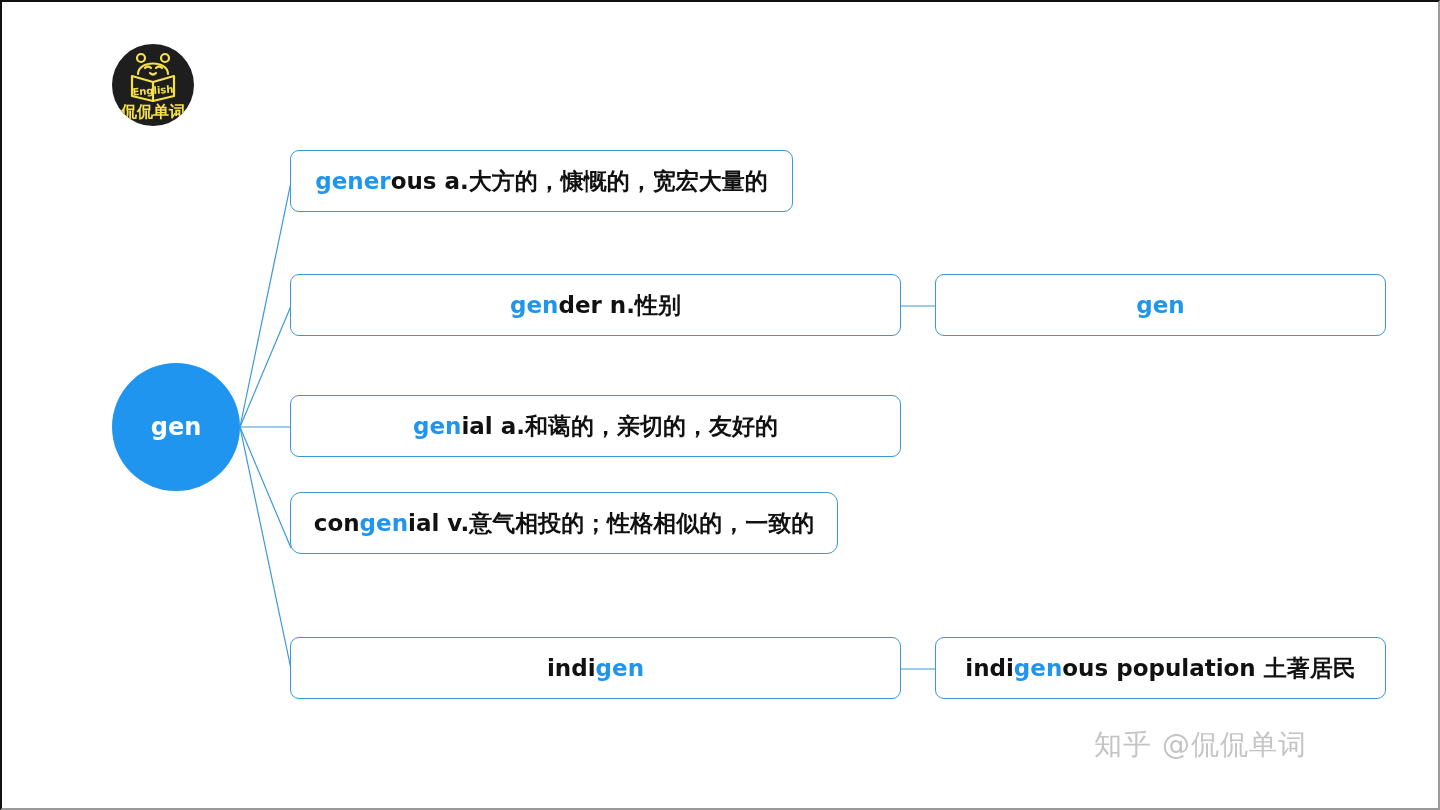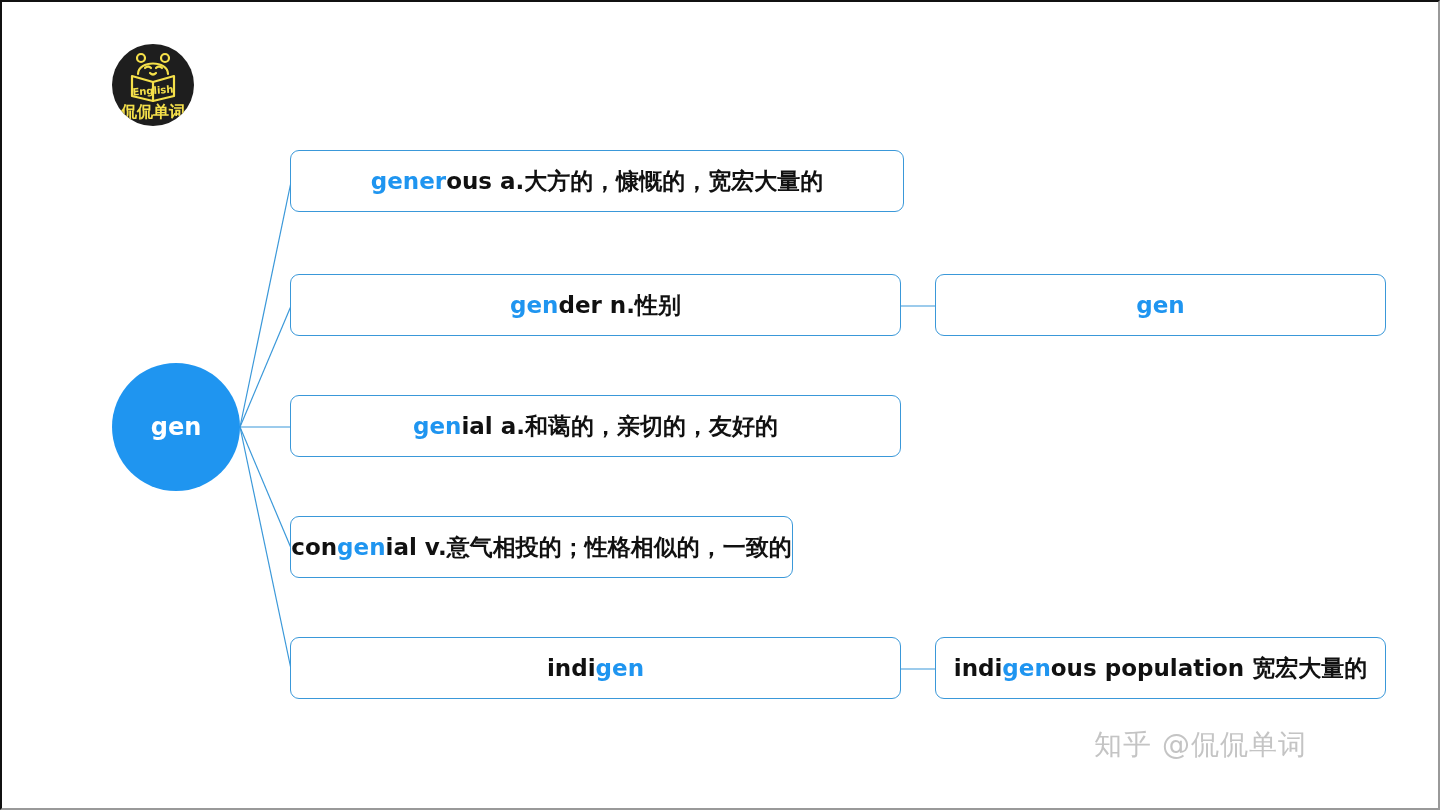--- a/index.html
+++ b/index.html
@@ -45,53 +45,53 @@
     <line x1="240" y1="427" x2="291" y2="669"></line>
     <line x1="900" y1="306" x2="936" y2="306"></line>
     <line x1="900" y1="669" x2="936" y2="669"></line>
   </g>
 </svg>
 
 <div class="root">
   <span>gen</span>
 </div>
 
-<div class="node" style="left:290px; top:150px; width:614px;">
+<div class="node" style="left:290px; top:150px; width:503px;">
   <span></span>
     <span class="hl">gener</span>
     <span>ous a.大方的，慷慨的，宽宏大量的</span>
 </div>
 
 <div class="node" style="left:290px; top:274px; width:611px;">
   <span></span>
     <span class="hl">gen</span>
     <span>der n.性别</span>
 </div>
 
 <div class="node" style="left:290px; top:395px; width:611px;">
   <span></span>
     <span class="hl">gen</span>
     <span>ial a.和蔼的，亲切的，友好的</span>
 </div>
 
-<div class="node" style="left:290px; top:516px; width:503px;">
+<div class="node" style="left:290px; top:492px; width:548px;border-radius:11px;">
   <span>con</span>
     <span class="hl">gen</span>
     <span>ial v.意气相投的；性格相似的，一致的</span>
 </div>
 
 <div class="node" style="left:290px; top:637px; width:611px;">
   <span>indi</span>
     <span class="hl">gen</span>
 </div>
 
 <div class="node" style="left:935px; top:274px; width:451px;">
   <span></span>
     <span class="hl">gen</span>
 </div>
 
 <div class="node" style="left:935px; top:637px; width:451px;">
   <span>indi</span>
     <span class="hl">gen</span>
-    <span>ous population 宽宏大量的</span>
+    <span>ous population 土著居民</span>
 </div>
 
 <div class="watermark">知乎 @侃侃单词</div>
 
 </body></html>

